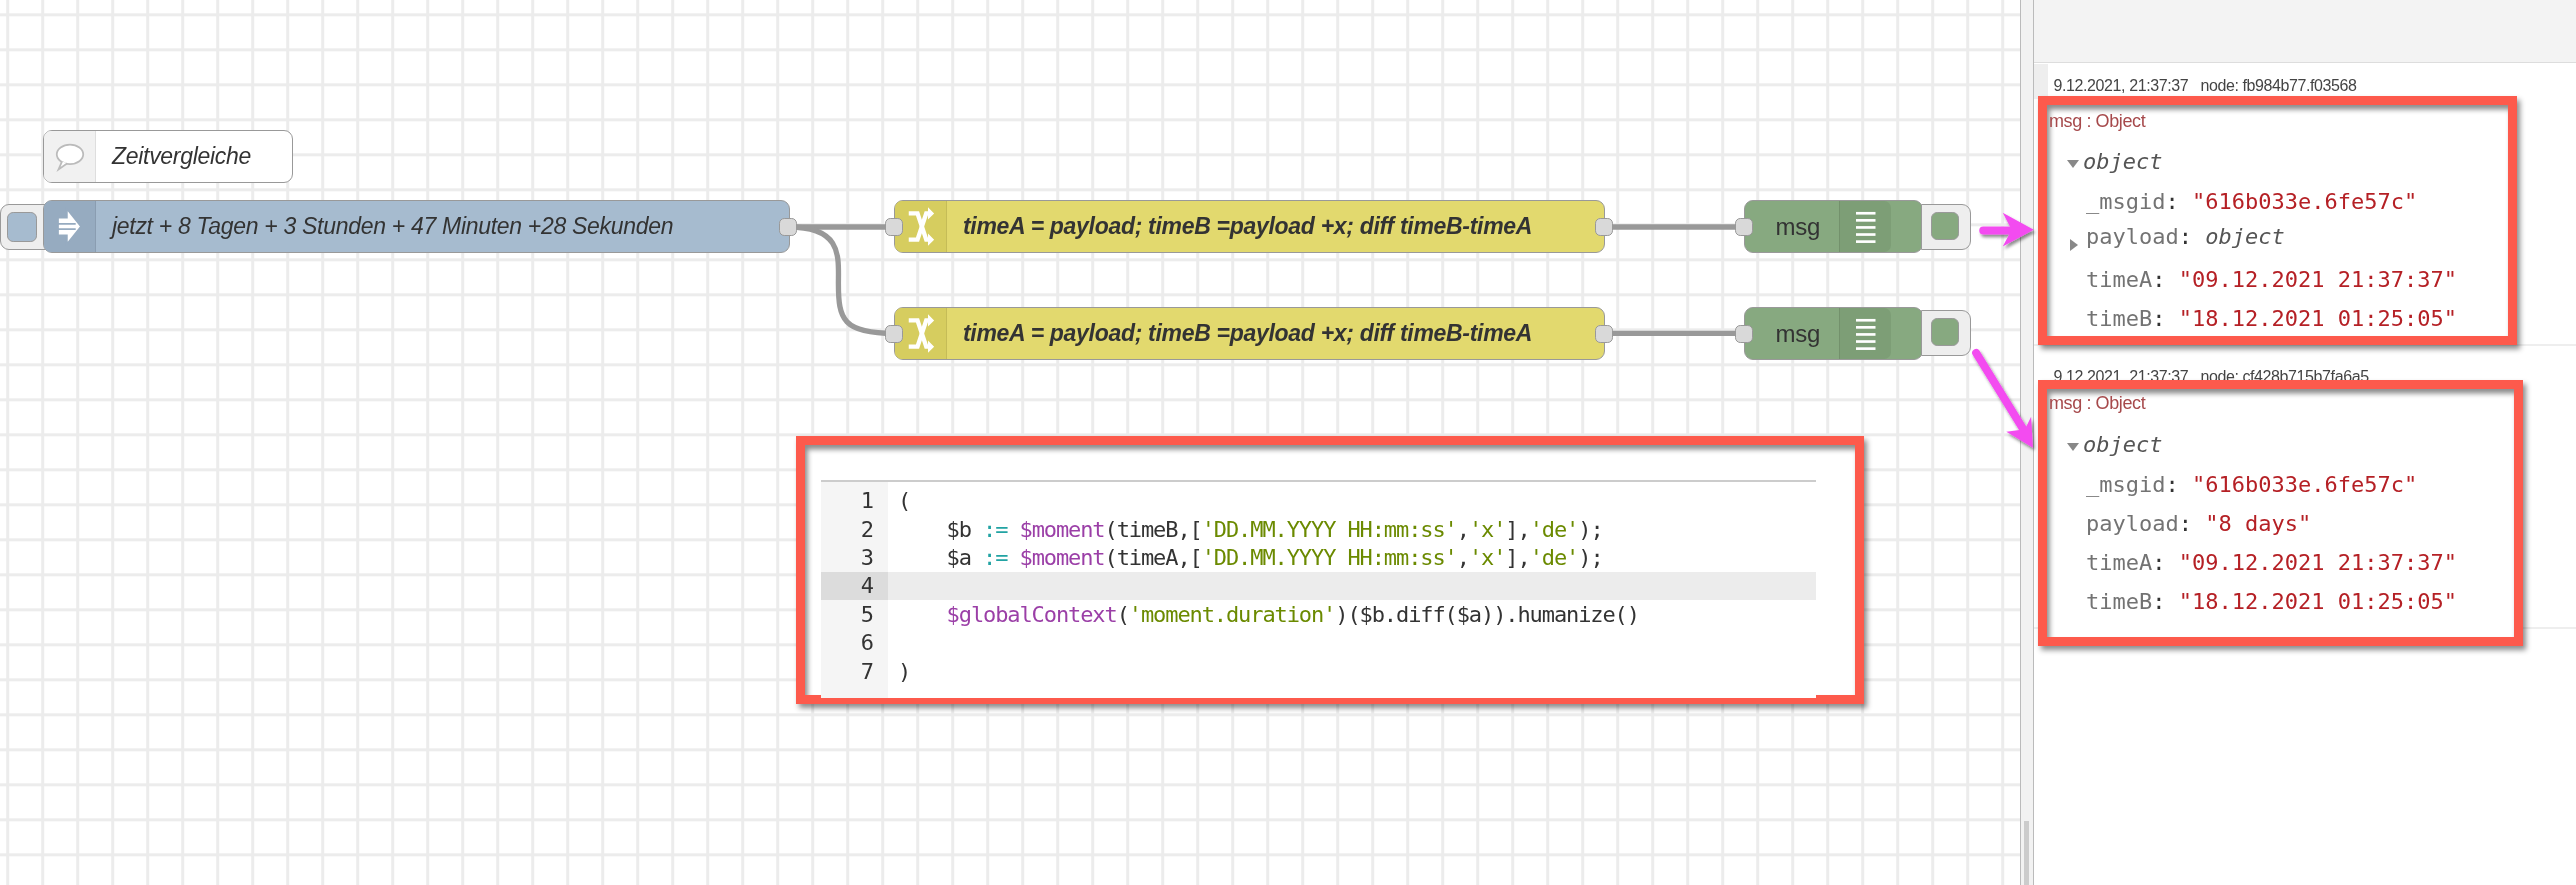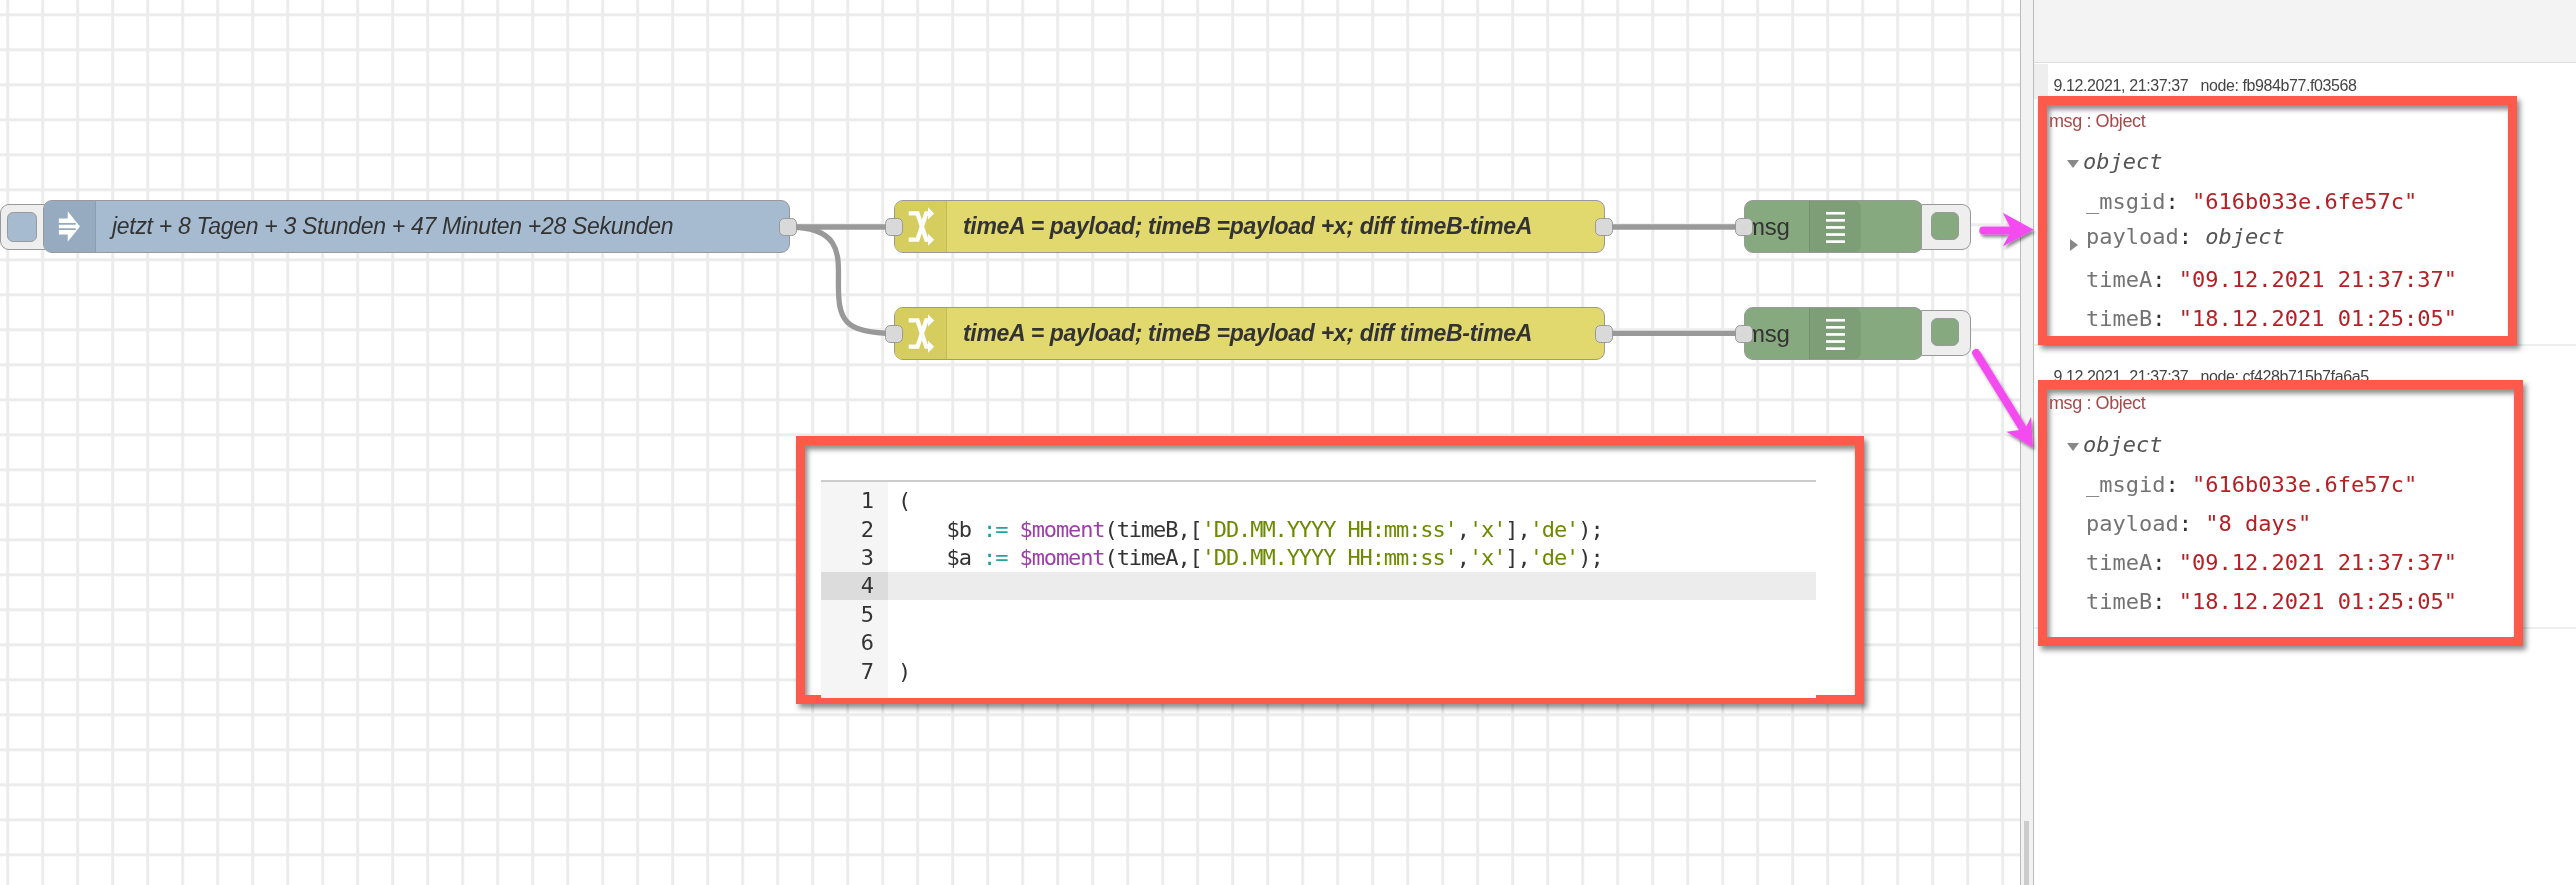--- a/index.html
+++ b/index.html
@@ -17,21 +17,21 @@
   .node .icon-area { height:100%; width:51px; border-right:1.8px solid rgba(0,0,0,0.08); display:flex; align-items:center; justify-content:center; border-radius:7px 0 0 7px; }
   .node .label { font-style:italic; font-size:23px; color:#333; padding-left:16px; white-space:nowrap; letter-spacing:-0.3px; }
   .comment { left:43px; top:130px; width:250px; background:#fff; }
   .comment .icon-area { background:#f1f1f1; }
   .inject { left:43px; top:200px; width:747px; background:#a6bbcf; }
   .inject .icon-area { background:#96abc0; }
   .change { width:711px; background:#e2d96e;font-weight:bold; }
   .change .icon-area { background:#d6cd5f; }
   .change1 { left:894px; top:200px; }
   .change2 { left:894px; top:307px; }
-  .debug { width:179px; background:#87a980; justify-content:flex-start; }
+  .debug { width:179px; background:#87a980; justify-content:center; }
   .debug .label { font-style:normal; padding:0 19.5px 0 0; font-size:24px; color:#333; }
   .debug .icon-area { width:51px; background:#7d9e76; border-right:none; border-left:1.8px solid rgba(0,0,0,0.08); border-radius:0 7px 7px 0; }
   .debug1 { left:1744px; top:200px; }
   .debug2 { left:1744px; top:307px; }
   .port { position:absolute; width:18px; height:18px; background:#d9d9d9; border:1.8px solid #999; border-radius:5.3px; box-sizing:border-box; }
   .inject-btn { position:absolute; left:0; top:204px; width:46px; height:46px; background:#eee; border:1.8px solid #999; border-radius:9px 0 0 9px; box-sizing:border-box; }
   .inject-btn .sq { position:absolute; left:6.2px; top:7px; width:30px; height:30px; background:#a6bbcf; border:1.8px solid #999; border-radius:6.2px; box-sizing:border-box; }
   .debug-btn { position:absolute; width:50px; height:46px; background:#eee; border:1.8px solid #999; border-radius:0 9px 9px 0; box-sizing:border-box; }
   .debug-btn .sq { position:absolute; left:9px; top:7px; width:28px; height:28px; background:#87a980; border:1.8px solid #999; border-radius:6.2px; box-sizing:border-box; }
 
@@ -77,20 +77,29 @@
 <body>
 
 <div class="canvas">
   <svg class="wires" viewBox="0 0 2277 998" width="2020" height="885">
     <path d="M889,256 C950,256 950,256 1008,256" stroke="#999" stroke-width="6" fill="none"></path>
     <path d="M889,256 C950,256 945,290 945,320 C945,360 950,376 1008,376" stroke="#999" stroke-width="6" fill="none"></path>
     <path d="M1808,256 L1966,256" stroke="#999" stroke-width="6" fill="none"></path>
     <path d="M1808,376 L1966,376" stroke="#999" stroke-width="6" fill="none"></path>
   </svg>
 
+  <div class="node comment">
+    <div class="icon-area">
+      <svg width="32" height="30" viewBox="0 0 36 34">
+        <ellipse cx="18" cy="14" rx="15" ry="11" fill="#fff" stroke="#bbb" stroke-width="2"></ellipse>
+        <path d="M9,22 L5,31 L15,24" fill="#fff" stroke="#bbb" stroke-width="2"></path>
+      </svg>
+    </div>
+    <span class="label">Zeitvergleiche</span>
+  </div>
 
   <div class="inject-btn">
       <div class="sq"></div>
     </div>
   <div class="node inject">
     <div class="icon-area">
       <svg width="27" height="39" viewBox="0 0 30 44">
         <path d="M2,12 L12,12 L12,2 L28,22 L12,42 L12,32 L2,32 Z M2,19 L22,19 M2,25 L22,25" fill="#fff" stroke="#96abc0" stroke-width="2"></path>
       </svg>
     </div>
@@ -160,21 +169,21 @@
 </div>
 
 <div class="hl-box code-box"></div>
 <div class="editor">
   <div class="gutter"></div>
   <div id="code-lines">
       <div class="code-line" style="top: 5.3px;"><span class="ln">1</span><span class="txt"><span class="t-var">(</span></span></div>
       <div class="code-line" style="top: 34px;"><span class="ln">2</span><span class="txt"><span class="t-var">    $b </span><span class="t-op">:=</span><span class="t-var"> </span><span class="t-fn">$moment</span><span class="t-var">(timeB,[</span><span class="t-str">'DD.MM.YYYY HH:mm:ss'</span><span class="t-var">,</span><span class="t-str">'x'</span><span class="t-var">],</span><span class="t-str">'de'</span><span class="t-var">);</span></span></div>
       <div class="code-line" style="top: 62px;"><span class="ln">3</span><span class="txt"><span class="t-var">    $a </span><span class="t-op">:=</span><span class="t-var"> </span><span class="t-fn">$moment</span><span class="t-var">(timeA,[</span><span class="t-str">'DD.MM.YYYY HH:mm:ss'</span><span class="t-var">,</span><span class="t-str">'x'</span><span class="t-var">],</span><span class="t-str">'de'</span><span class="t-var">);</span></span></div>
       <div class="code-line active" style="top: 90px;"><span class="ln">4</span><span class="txt"></span></div>
-      <div class="code-line" style="top: 119px;"><span class="ln">5</span></div>
+      <div class="code-line" style="top: 119px;"><span class="ln">5</span><span class="txt"><span class="t-var">    </span><span class="t-fn">$globalContext</span><span class="t-var">(</span><span class="t-str">'moment.duration'</span><span class="t-var">)($b.diff($a)).humanize()</span></span></div>
       <div class="code-line" style="top: 147px;"><span class="ln">6</span><span class="txt"></span></div>
       <div class="code-line" style="top: 176px;"><span class="ln">7</span><span class="txt"><span class="t-var">)</span></span></div>
     </div>
 </div>
 
 <div class="splitter">
     <div class="thumb"></div>
   </div>
 <div class="sidebar">
   <div class="sb-header"></div>

